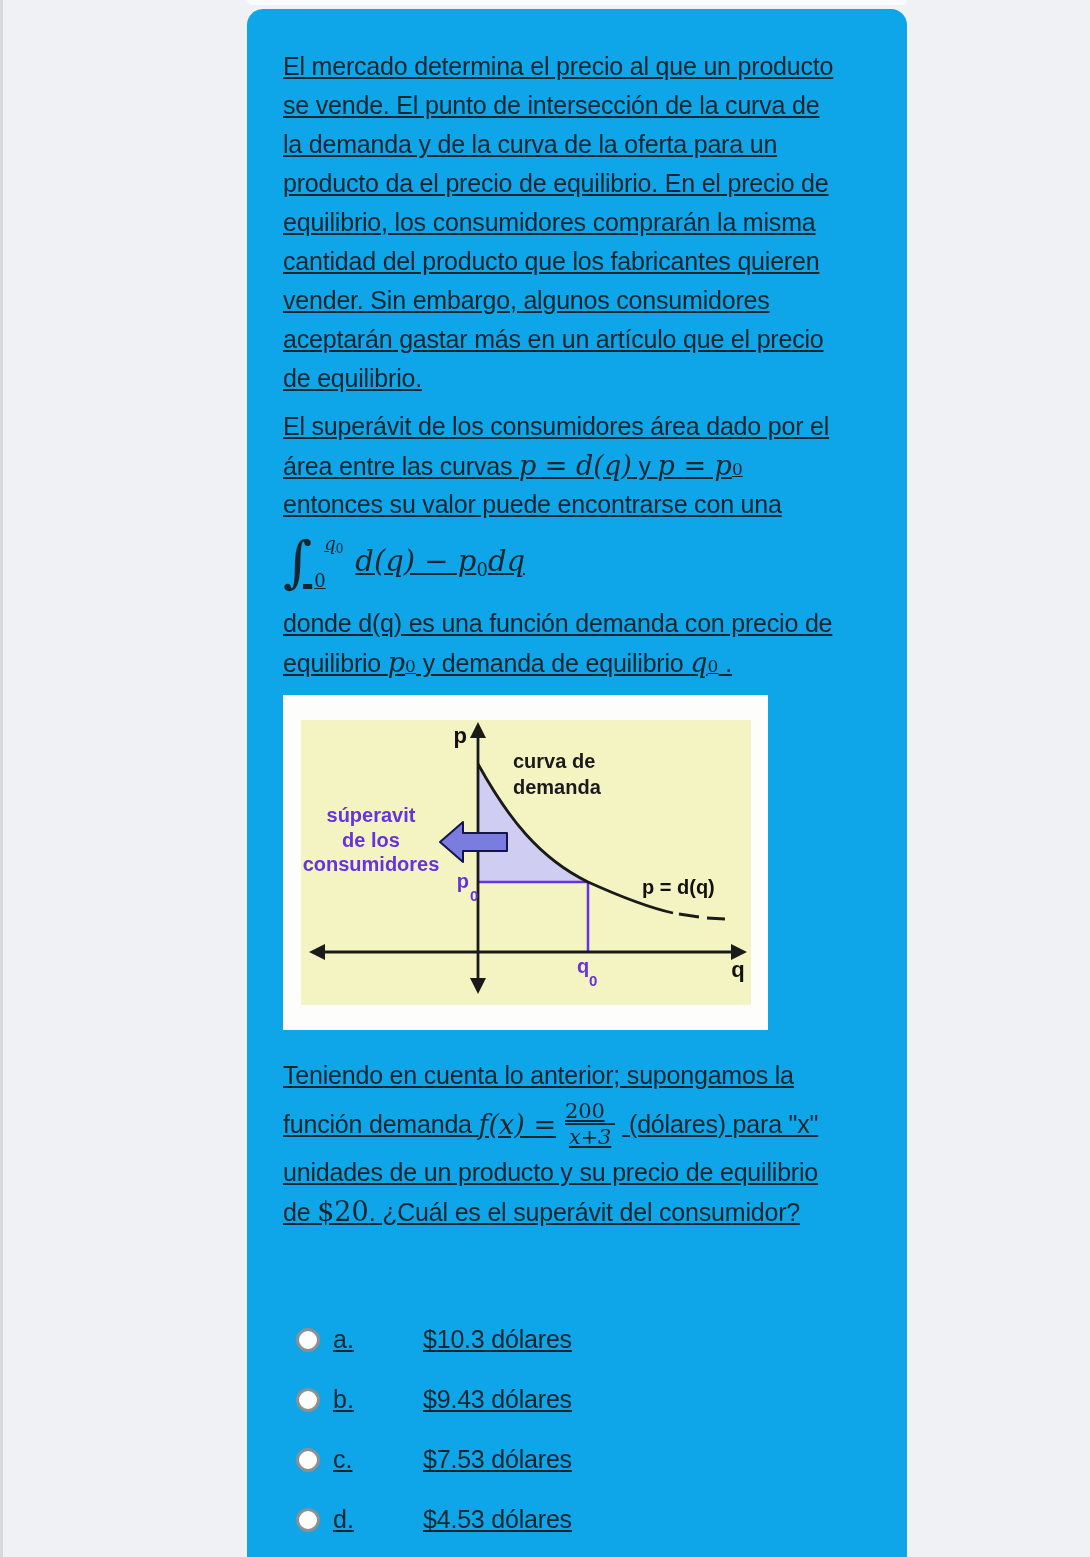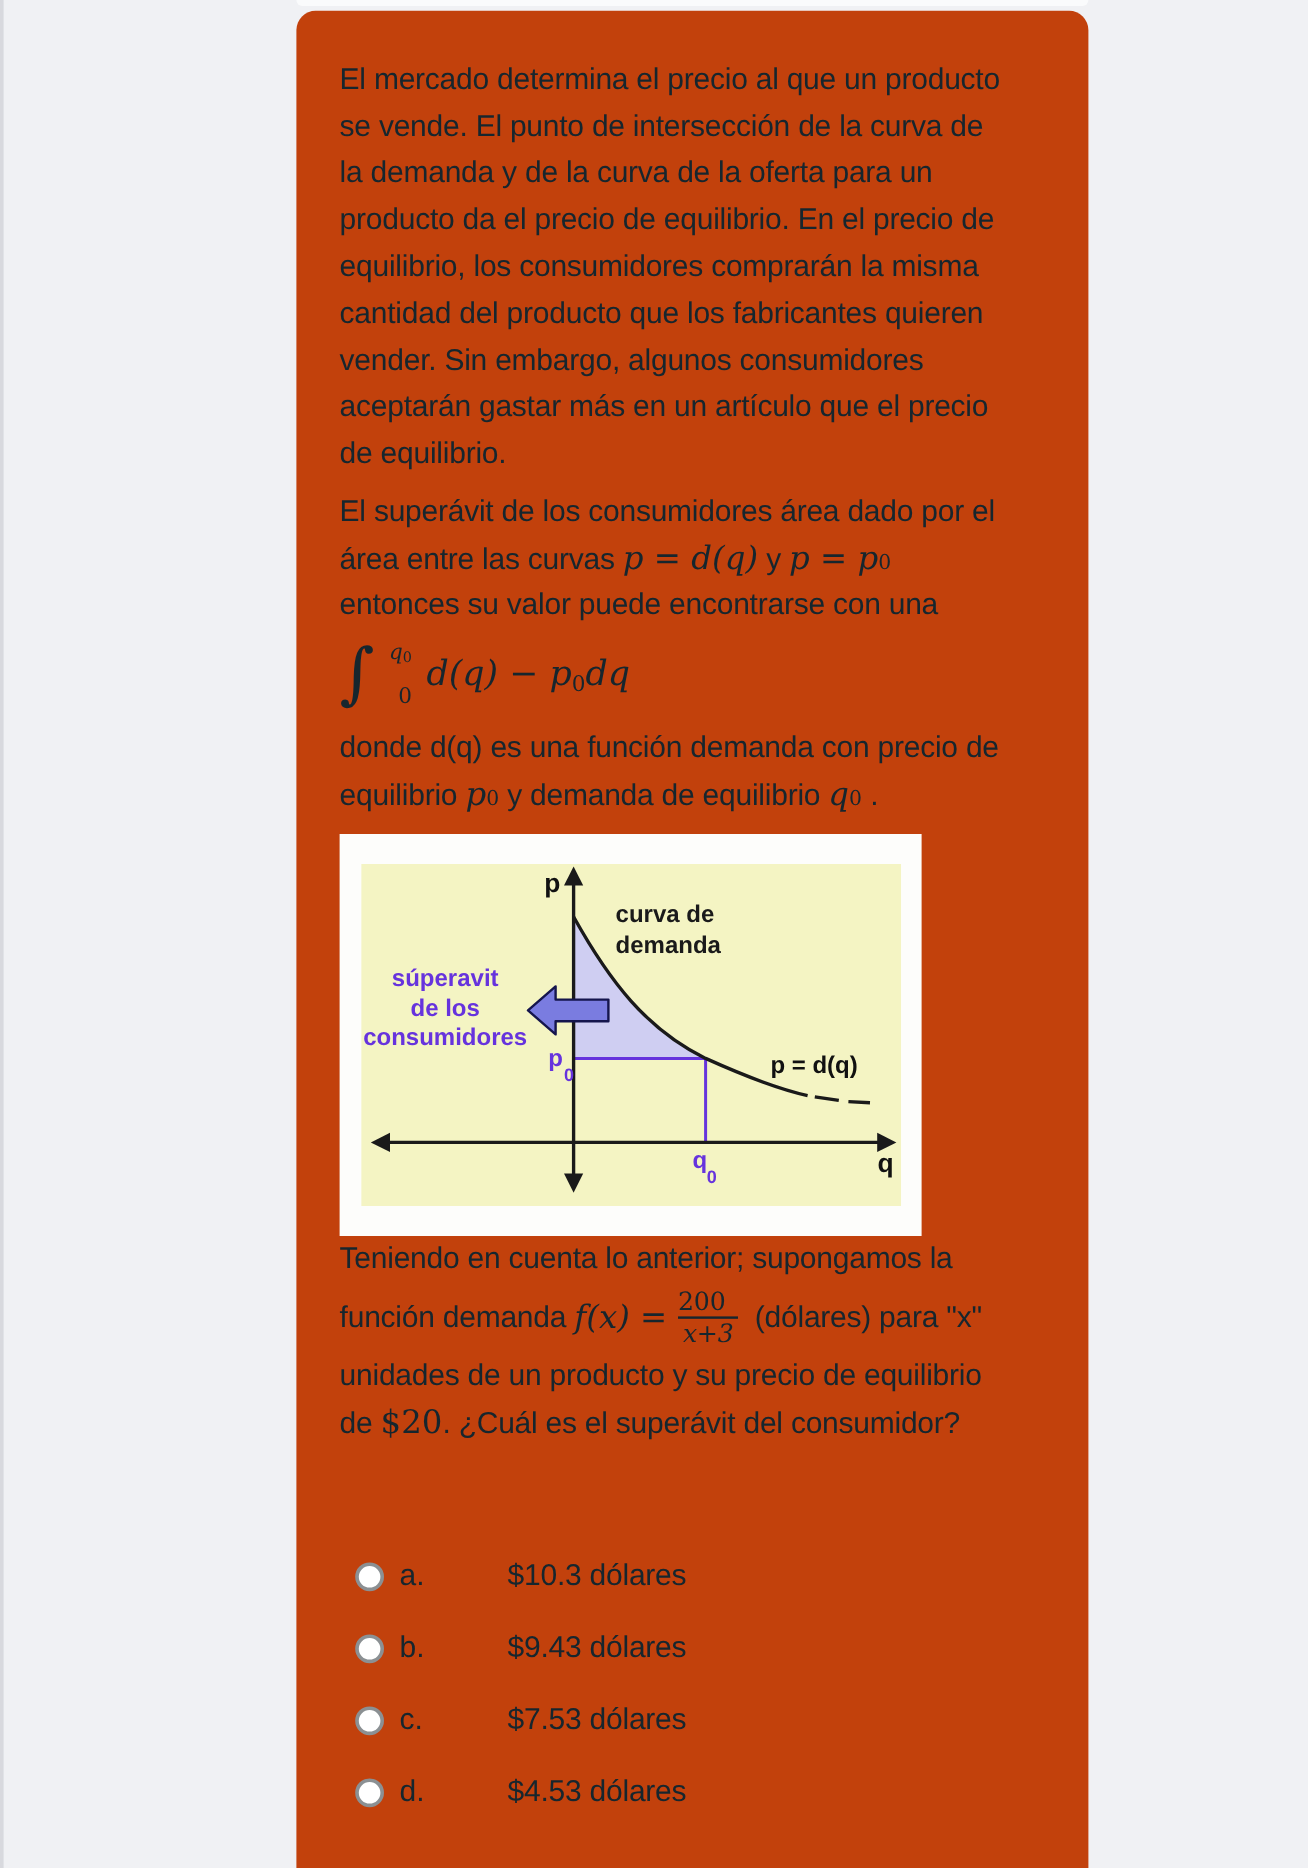--- a/index.html
+++ b/index.html
@@ -15,23 +15,24 @@
   .left-edge {
     position:absolute; left:0; top:0; width:3px; height:1557px;
     background:#d8d9de;
   }
   .prev-card-edge {
     position:absolute; left:247px; top:0; width:660px; height:5px;
     background:#fafbfc; border-radius:0 0 10px 10px;
   }
   .card {
     position:absolute; left:247px; top:9px; width:660px; height:1548px;
-    background:#c2410c;
+    background:#0ea5e9;
     border-radius:16px 16px 0 0;
     padding:38px 34px 0 36px;
+    text-decoration:underline;
   }
   .body-text { font-size:25px; line-height:39px; letter-spacing:-0.2px; }
   .pre { white-space:pre; }
   .para { margin:0 0 9px 0; white-space:pre; }
   .line { white-space:pre; height:39px; }
   .mixline { display:flex; align-items:baseline; white-space:pre; height:39px; }
   
   .mi {
     font-family:"DejaVu Serif", serif; font-style:italic;
     font-size:27px; letter-spacing:0;
@@ -42,36 +43,36 @@
   }
   sub.ms {
     font-family:"DejaVu Serif", serif; font-style:normal;
     font-size:17px; line-height:0; vertical-align:-5px; letter-spacing:0;
   }
   
   .int-row { display:flex; align-items:center; height:64px; margin:6px 0 10px 0; }
   .int-sym { font-family:"DejaVu Serif", serif; font-style:italic; font-size:56px; line-height:56px; }
   .int-lims {
     display:flex; flex-direction:column; justify-content:space-between;
-    height:58px; font-family:"DejaVu Serif", serif; font-size:18px; margin-left:2px;text-align:right;
+    height:58px; font-family:"DejaVu Serif", serif; font-size:18px; margin-left:2px;
   }
   .int-up { margin-left:10px; font-style:italic; }
   .int-up sub { font-size:12px; font-style:normal; vertical-align:-3px; }
   .int-lo { margin-left:0; }
   .int-body { font-family:"DejaVu Serif", serif; font-style:italic; font-size:29px; margin-left:12px; }
   .int-body sub { font-size:18px; font-style:normal; vertical-align:-5px; }
   
   .fig-wrap {
     width:485px; background:#fdfdfb;
     padding:25px 17px 25px 18px;
     margin:13px 0 0 0;
   }
   .fig-wrap svg { display:block; }
   
-  .question { }
+  .question { margin-top:26px; }
   .q-frac-line { display:flex; align-items:center; white-space:pre; height:58px; }
   .frac {
     display:inline-flex; flex-direction:column; 
     font-family:"DejaVu Serif", serif; font-size:21px; line-height:24px;
     margin:0 7px 0 9px; vertical-align:middle;
   }
   .frac .den { border-top:2px solid #16262e; font-style:italic; padding:0 4px; }
   .frac .num { font-style:normal; }
   
   .options { margin-top:94px; padding-left:13px; }

